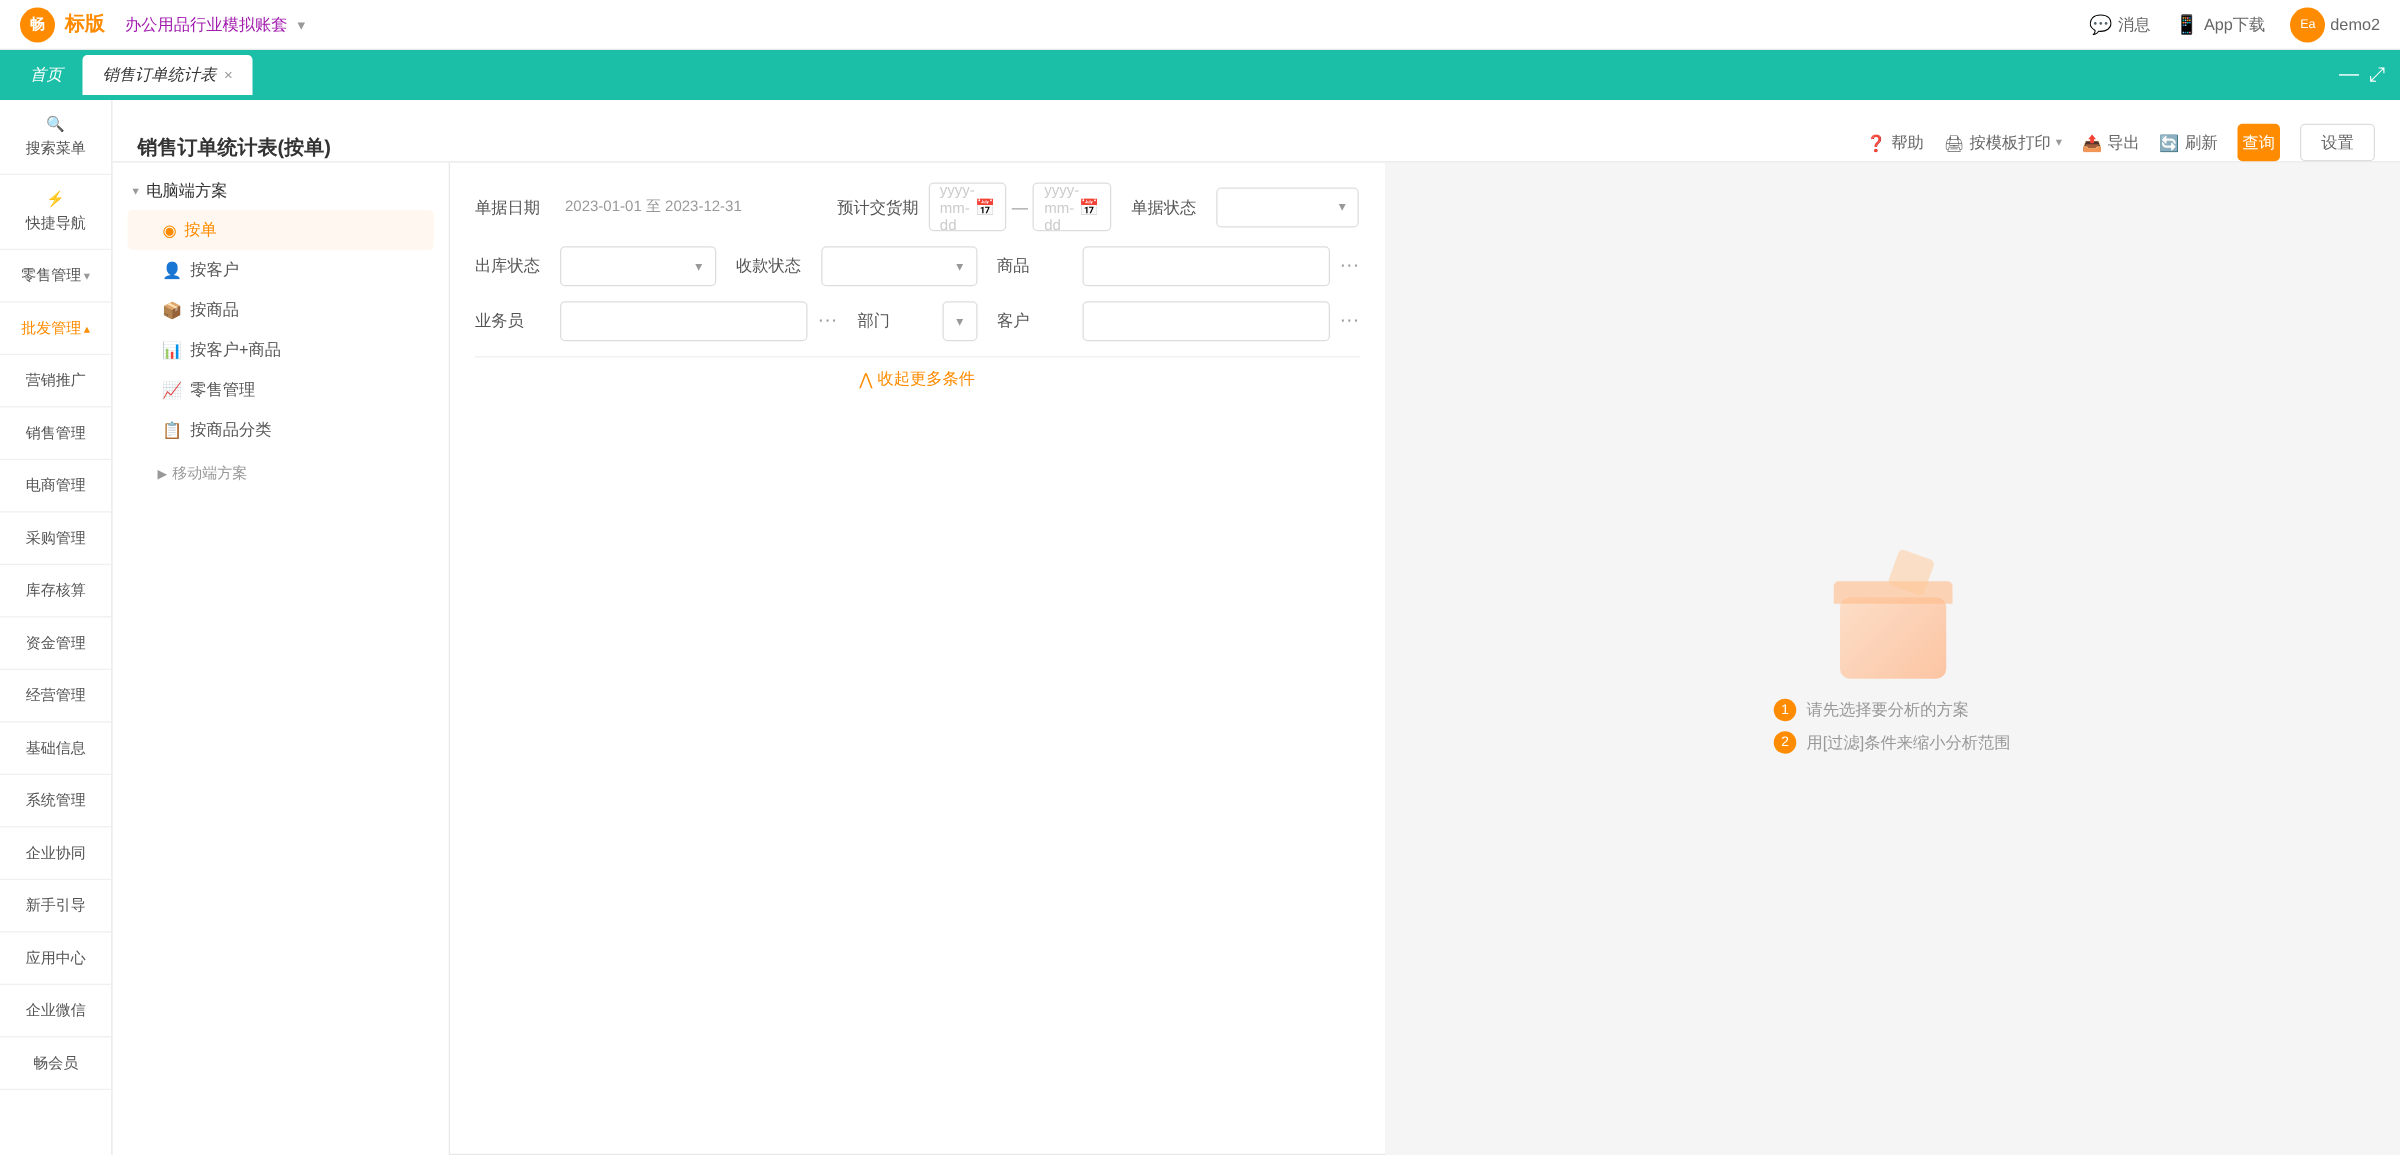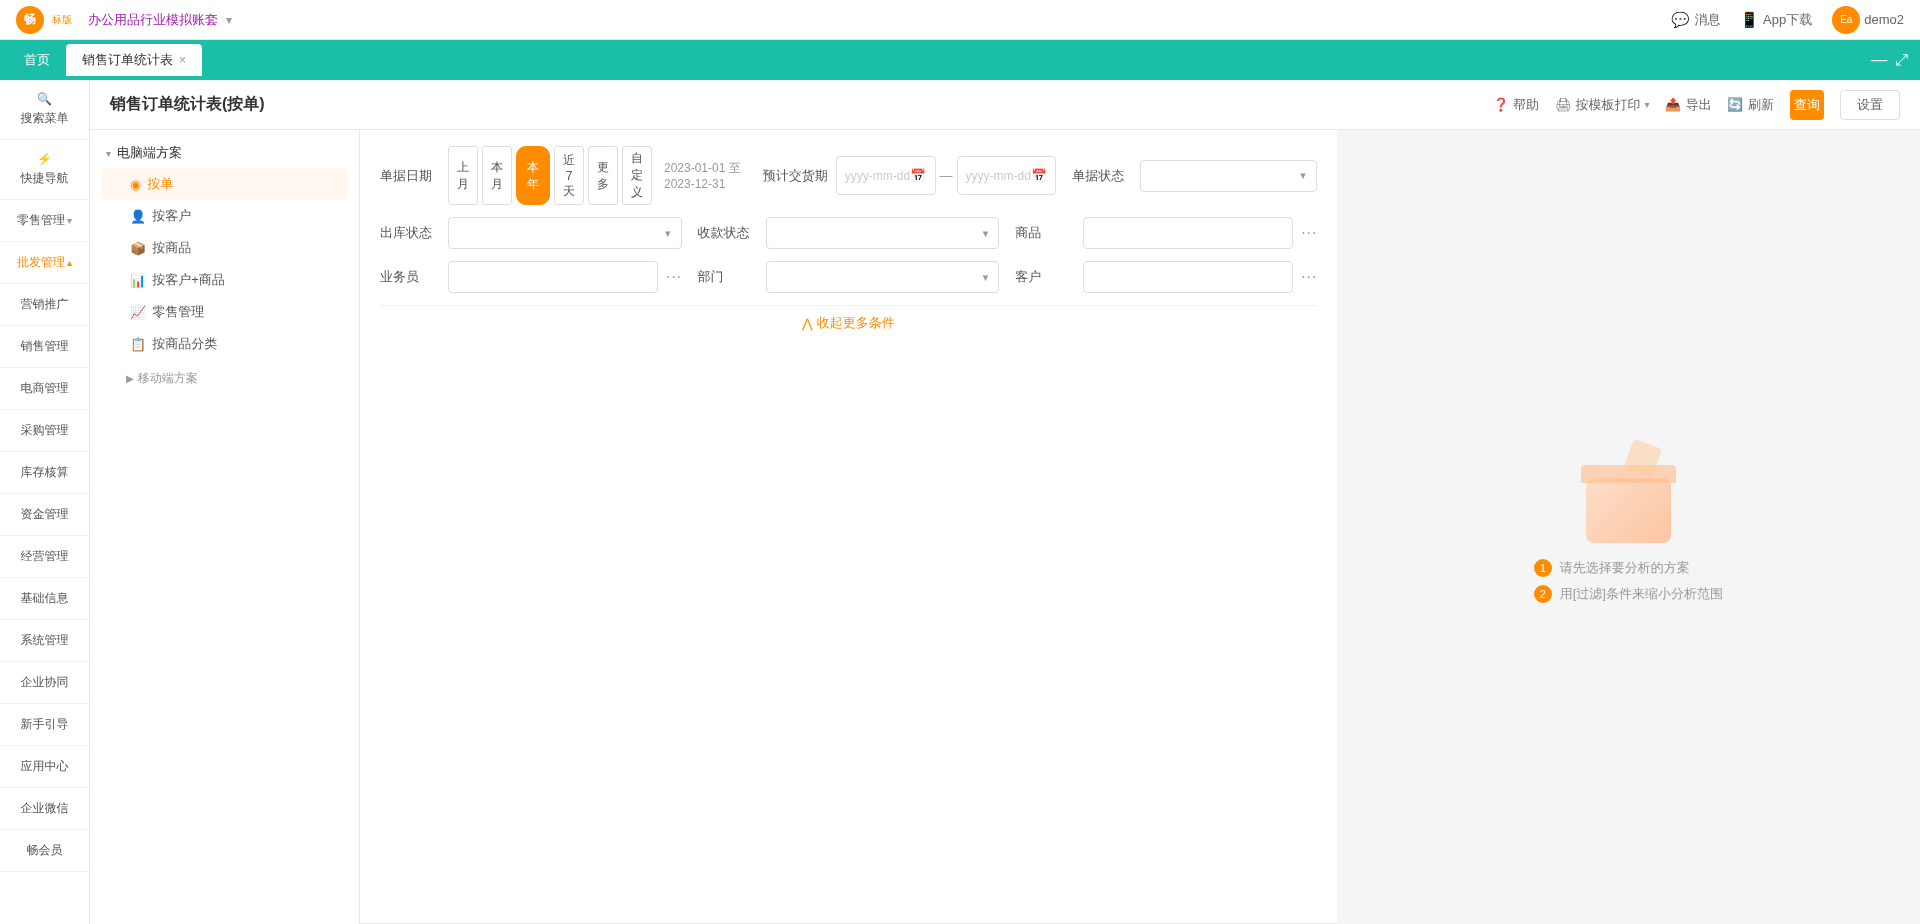--- a/index.html
+++ b/index.html
@@ -34,20 +34,21 @@
     .tab-item {
       height: 32px;
       padding: 0 16px;
       display: flex;
       align-items: center;
       cursor: pointer;
       color: #fff;
       font-size: 13px;
       border-radius: 4px 4px 0 0;
       gap: 6px;
+      font-style: italic;
     }
     .tab-item.active {
       background: #fff;
       color: #333;
     }
     .tab-home { color: #fff; }
     .tab-close { font-size: 12px; color: #999; cursor: pointer; }
     .tab-bar-actions { margin-left: auto; display: flex; align-items: center; gap: 8px; padding-right: 12px; }
     .tab-bar-btn { color: #fff; cursor: pointer; font-size: 16px; }
 
@@ -80,21 +81,21 @@
     .sidebar-item .arrow { font-size: 10px; color: #999; }
 
     
     .content { flex: 1; display: flex; flex-direction: column; overflow: hidden; }
 
     
     .page-header {
       height: 50px;
       background: #fff;
       display: flex;
-      align-items: center;
+      align-items: flex-end;
       justify-content: space-between;
       padding: 0 20px;
       border-bottom: 1px solid #e8e8e8;
       flex-shrink: 0;
     }
     .page-title { font-size: 16px; font-weight: bold; color: #333; }
     .page-actions { display: flex; align-items: center; gap: 16px; }
     .page-action { display: flex; align-items: center; gap: 4px; color: #666; font-size: 13px; cursor: pointer; }
     .query-btn {
       background: #ff8c00;
@@ -293,21 +294,21 @@
   </style>
 </head>
 <body>
 
 <div class="top-bar">
   <div class="top-bar-left">
     <div class="logo-icon">
       <span>畅</span>
     </div>
     <div style="display:flex;flex-direction:column;line-height:1.2">
-      <span style="font-size:10px;color:#ff8c00;font-weight:normal">标版</span>
+      <span style="font-size:16px;color:#ff8c00;font-weight:bold">标版</span>
     </div>
     <span style="font-size:13px;color:#a21caf;margin-left:8px">办公用品行业模拟账套</span>
     <span style="color:#999;cursor:pointer;font-size:12px">▾</span>
   </div>
   <div class="top-bar-right">
     <div class="top-bar-action">
       <span style="font-size:15px;">💬</span>
       <span>消息</span>
     </div>
     <div class="top-bar-action">
@@ -474,28 +475,20 @@
       </div>
 
       <div class="filter-area-wrapper">
 
         <div class="filter-content">
 
           <div class="filter-row">
 
             <div class="filter-field" style="flex:1.5">
               <span class="filter-label">单据日期</span>
-              <div class="date-btn-group">
-                <button class="date-btn">上月</button>
-                <button class="date-btn">本月</button>
-                <button class="date-btn active">本年</button>
-                <button class="date-btn">近7天</button>
-                <button class="date-btn">更多</button>
-                <button class="date-btn">自定义</button>
-              </div>
               <span class="date-range-display">2023-01-01 至 2023-12-31</span>
             </div>
 
             <div class="filter-field" style="flex:1.2">
               <span class="filter-label">预计交货期</span>
               <div class="date-range">
                 <div class="date-input">
                   <span style="color:#ccc;font-size:12px">yyyy-mm-dd</span>
                   <span class="date-icon">📅</span>
                 </div>

